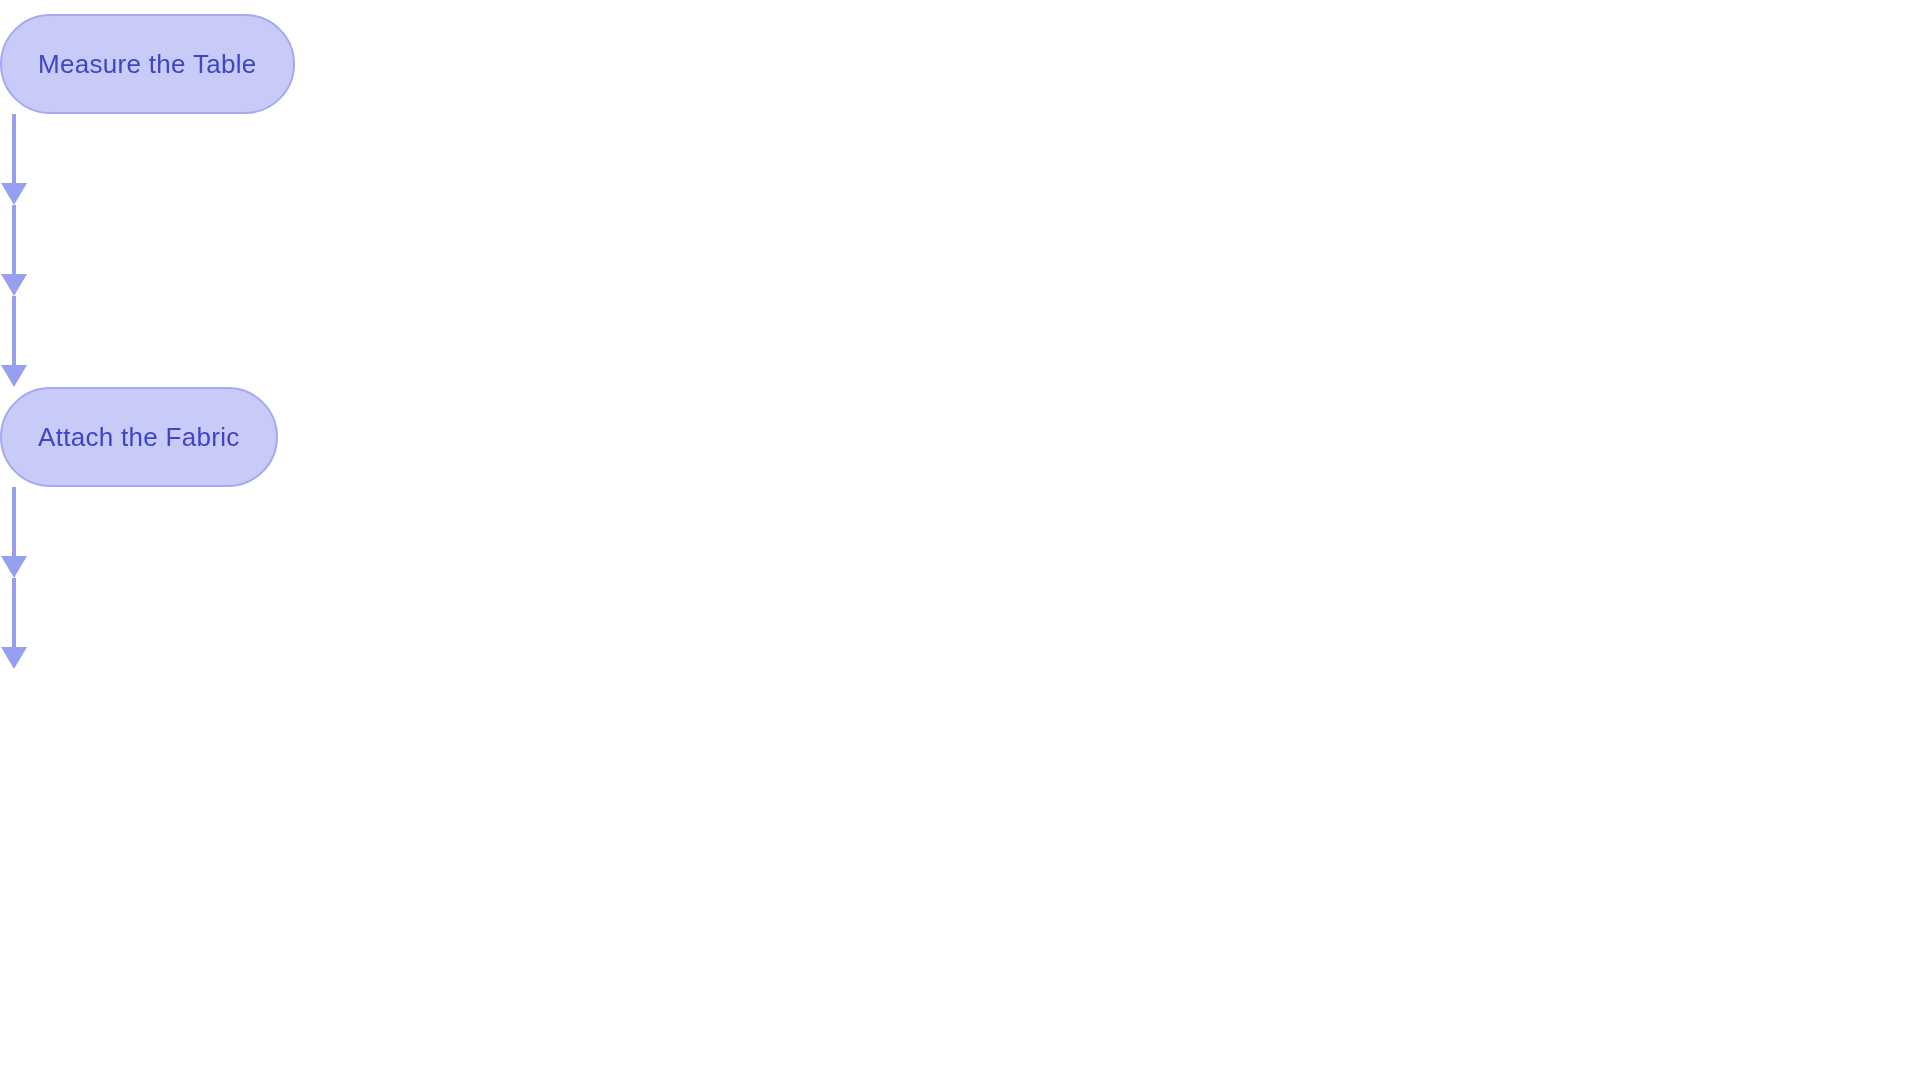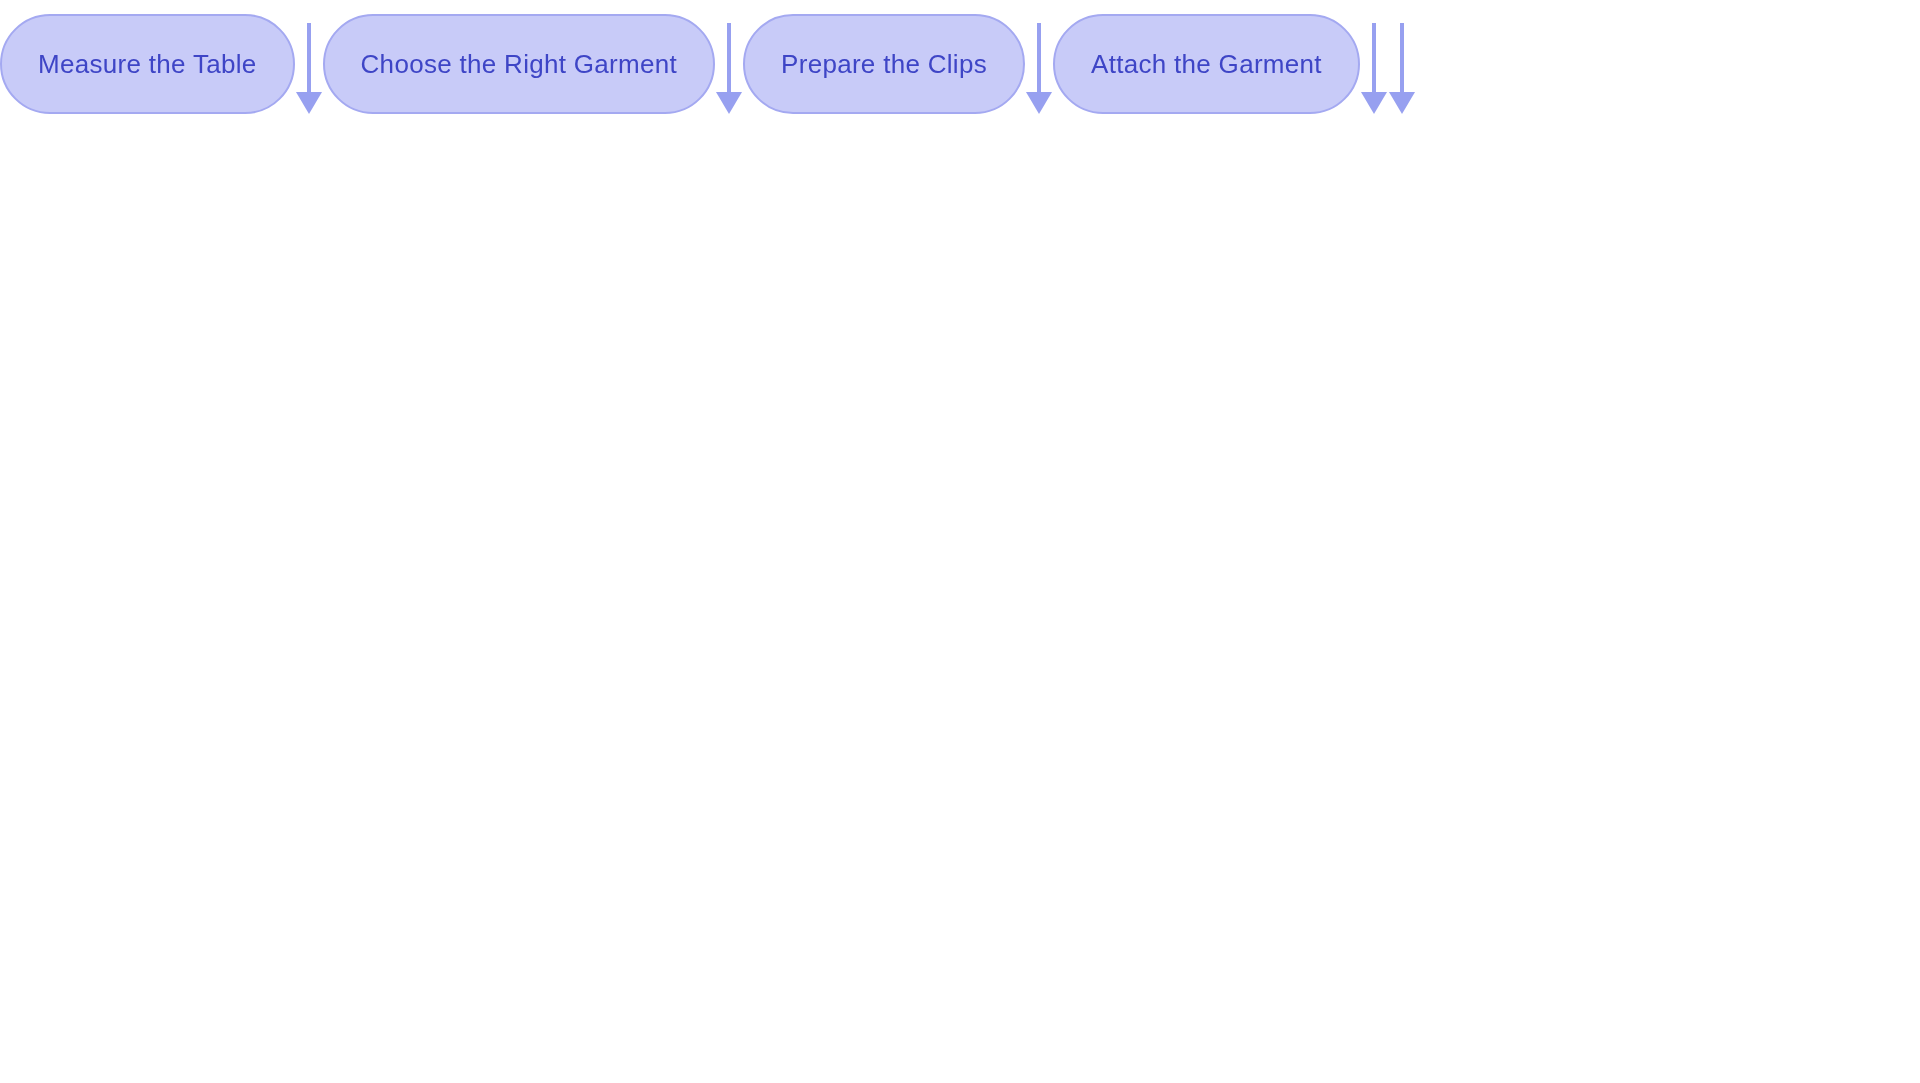--- a/index.html
+++ b/index.html
@@ -22,22 +22,22 @@
     width: 1920px;
     height: 1083px;
     background: var(--bg);
   }
   .flow {
     position: absolute;
     top: 14px;
     left: 0;
     width: 100%;
     display: flex;
-    flex-direction: row;
-    align-items: flex-end;
+    flex-direction: column;
+    align-items: flex-start;
   }
   .node {
     height: 100px;
     min-width: 228px;
     padding: 0 36px;
     border-radius: 52px;
     background: var(--node-fill);
     border: 2px solid var(--node-border);
     color: var(--node-text);
     display: flex;
@@ -65,44 +65,38 @@
     <span class="node-label">Measure the Table</span>
   </div>
 
   <div class="arrow">
     <svg width="28" height="91" viewBox="0 0 28 91" aria-hidden="true">
       <line x1="14" y1="0" x2="14" y2="72" stroke="currentColor" stroke-width="4"></line>
       <path d="M 1 69 L 27 69 L 14 91 Z" fill="currentColor"></path>
     </svg>
   </div>
 
-  <div class="node">
-    <span class="node-label">Choose the Right Garment</span>
+
+  <div class="arrow">
+    <svg width="28" height="91" viewBox="0 0 28 91" aria-hidden="true">
+      <line x1="14" y1="0" x2="14" y2="72" stroke="currentColor" stroke-width="4"></line>
+      <path d="M 1 69 L 27 69 L 14 91 Z" fill="currentColor"></path>
+    </svg>
   </div>
+
 
   <div class="arrow">
     <svg width="28" height="91" viewBox="0 0 28 91" aria-hidden="true">
       <line x1="14" y1="0" x2="14" y2="72" stroke="currentColor" stroke-width="4"></line>
       <path d="M 1 69 L 27 69 L 14 91 Z" fill="currentColor"></path>
     </svg>
   </div>
 
   <div class="node">
-    <span class="node-label">Prepare the Clips</span>
-  </div>
-
-  <div class="arrow">
-    <svg width="28" height="91" viewBox="0 0 28 91" aria-hidden="true">
-      <line x1="14" y1="0" x2="14" y2="72" stroke="currentColor" stroke-width="4"></line>
-      <path d="M 1 69 L 27 69 L 14 91 Z" fill="currentColor"></path>
-    </svg>
-  </div>
-
-  <div class="node">
-    <span class="node-label">Attach the Garment</span>
+    <span class="node-label">Attach the Fabric</span>
   </div>
 
   <div class="arrow">
     <svg width="28" height="91" viewBox="0 0 28 91" aria-hidden="true">
       <line x1="14" y1="0" x2="14" y2="72" stroke="currentColor" stroke-width="4"></line>
       <path d="M 1 69 L 27 69 L 14 91 Z" fill="currentColor"></path>
     </svg>
   </div>
 
 

